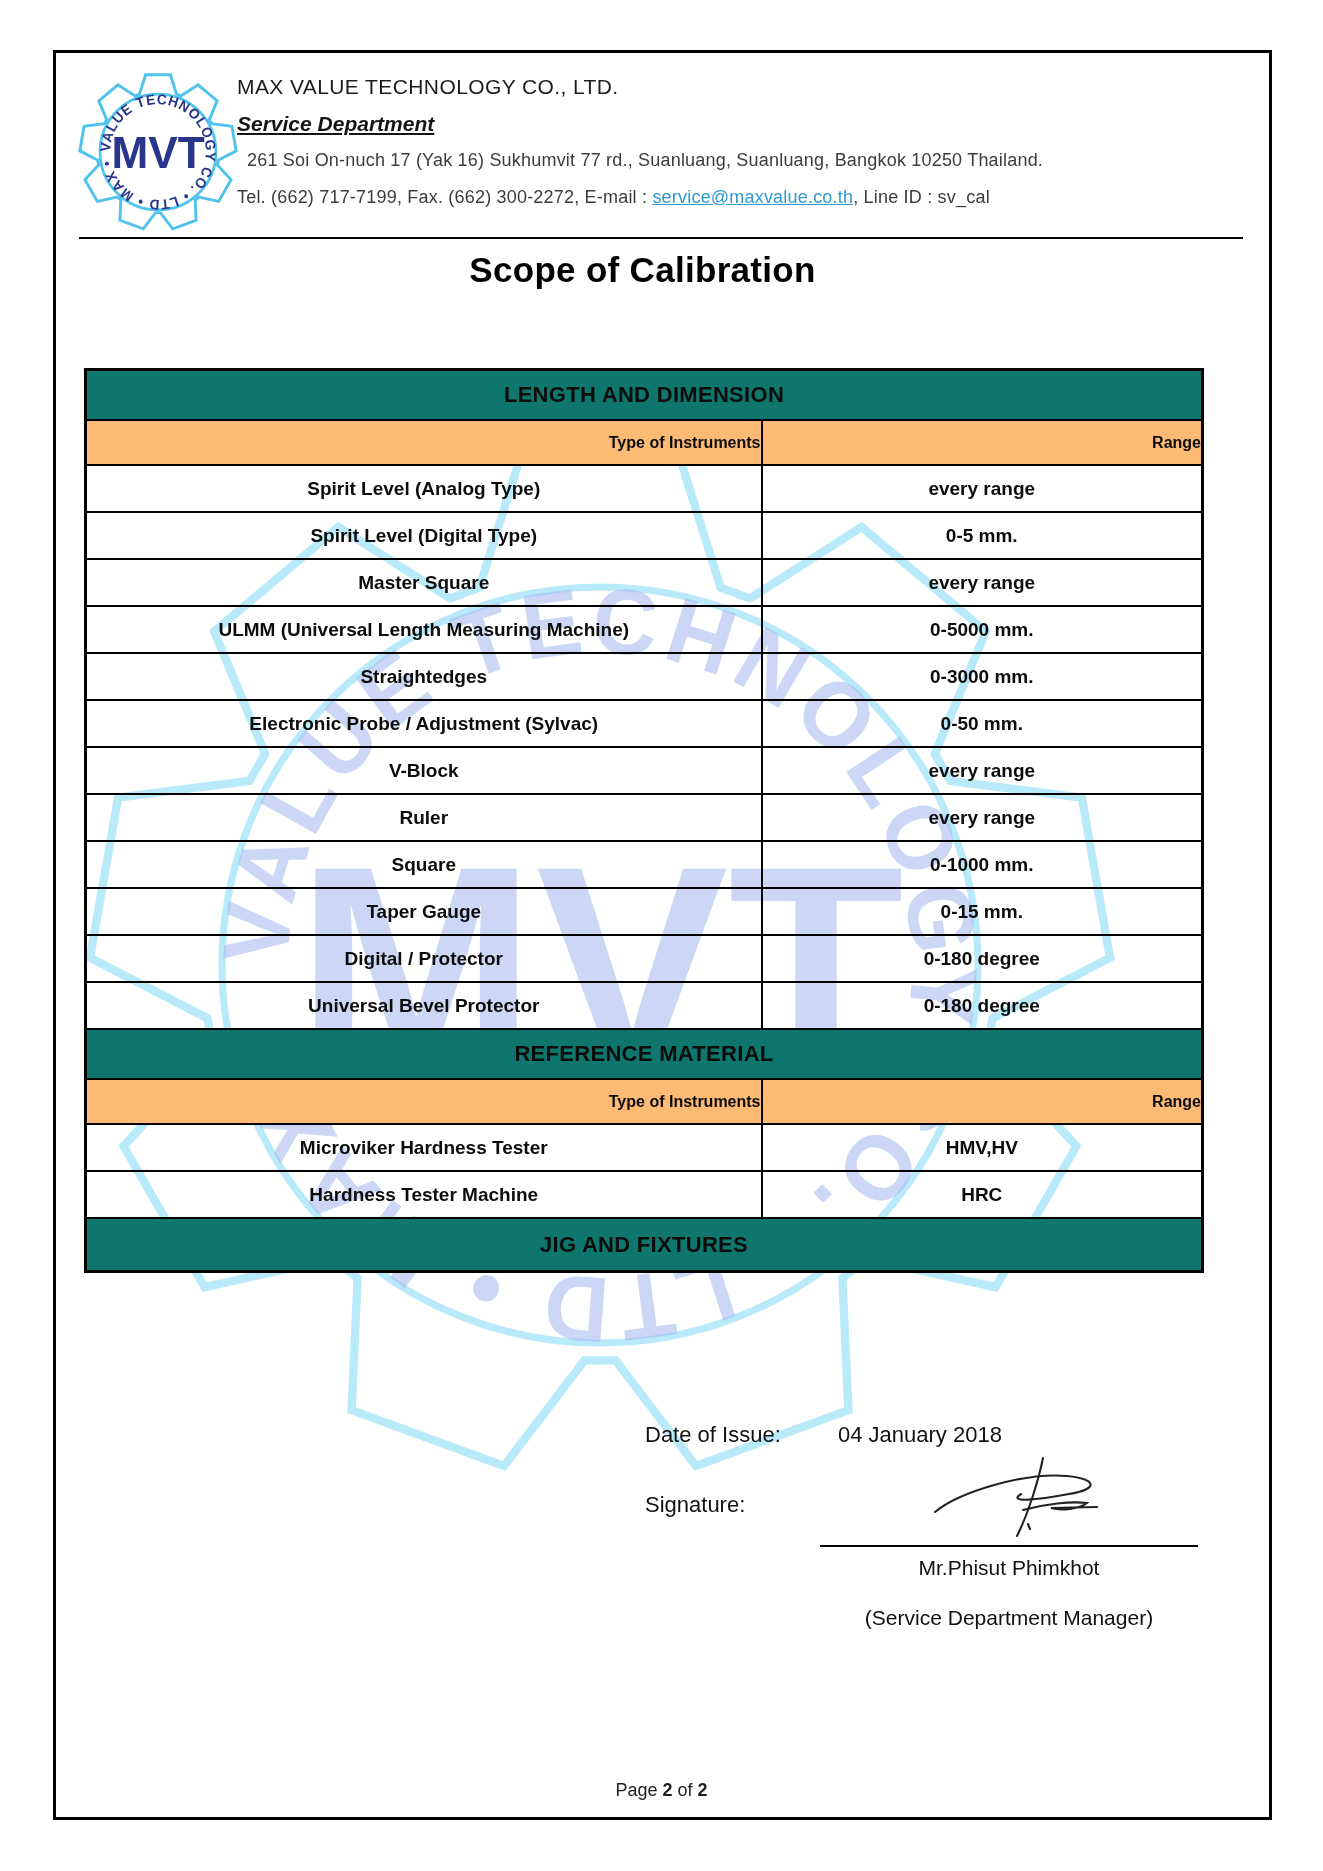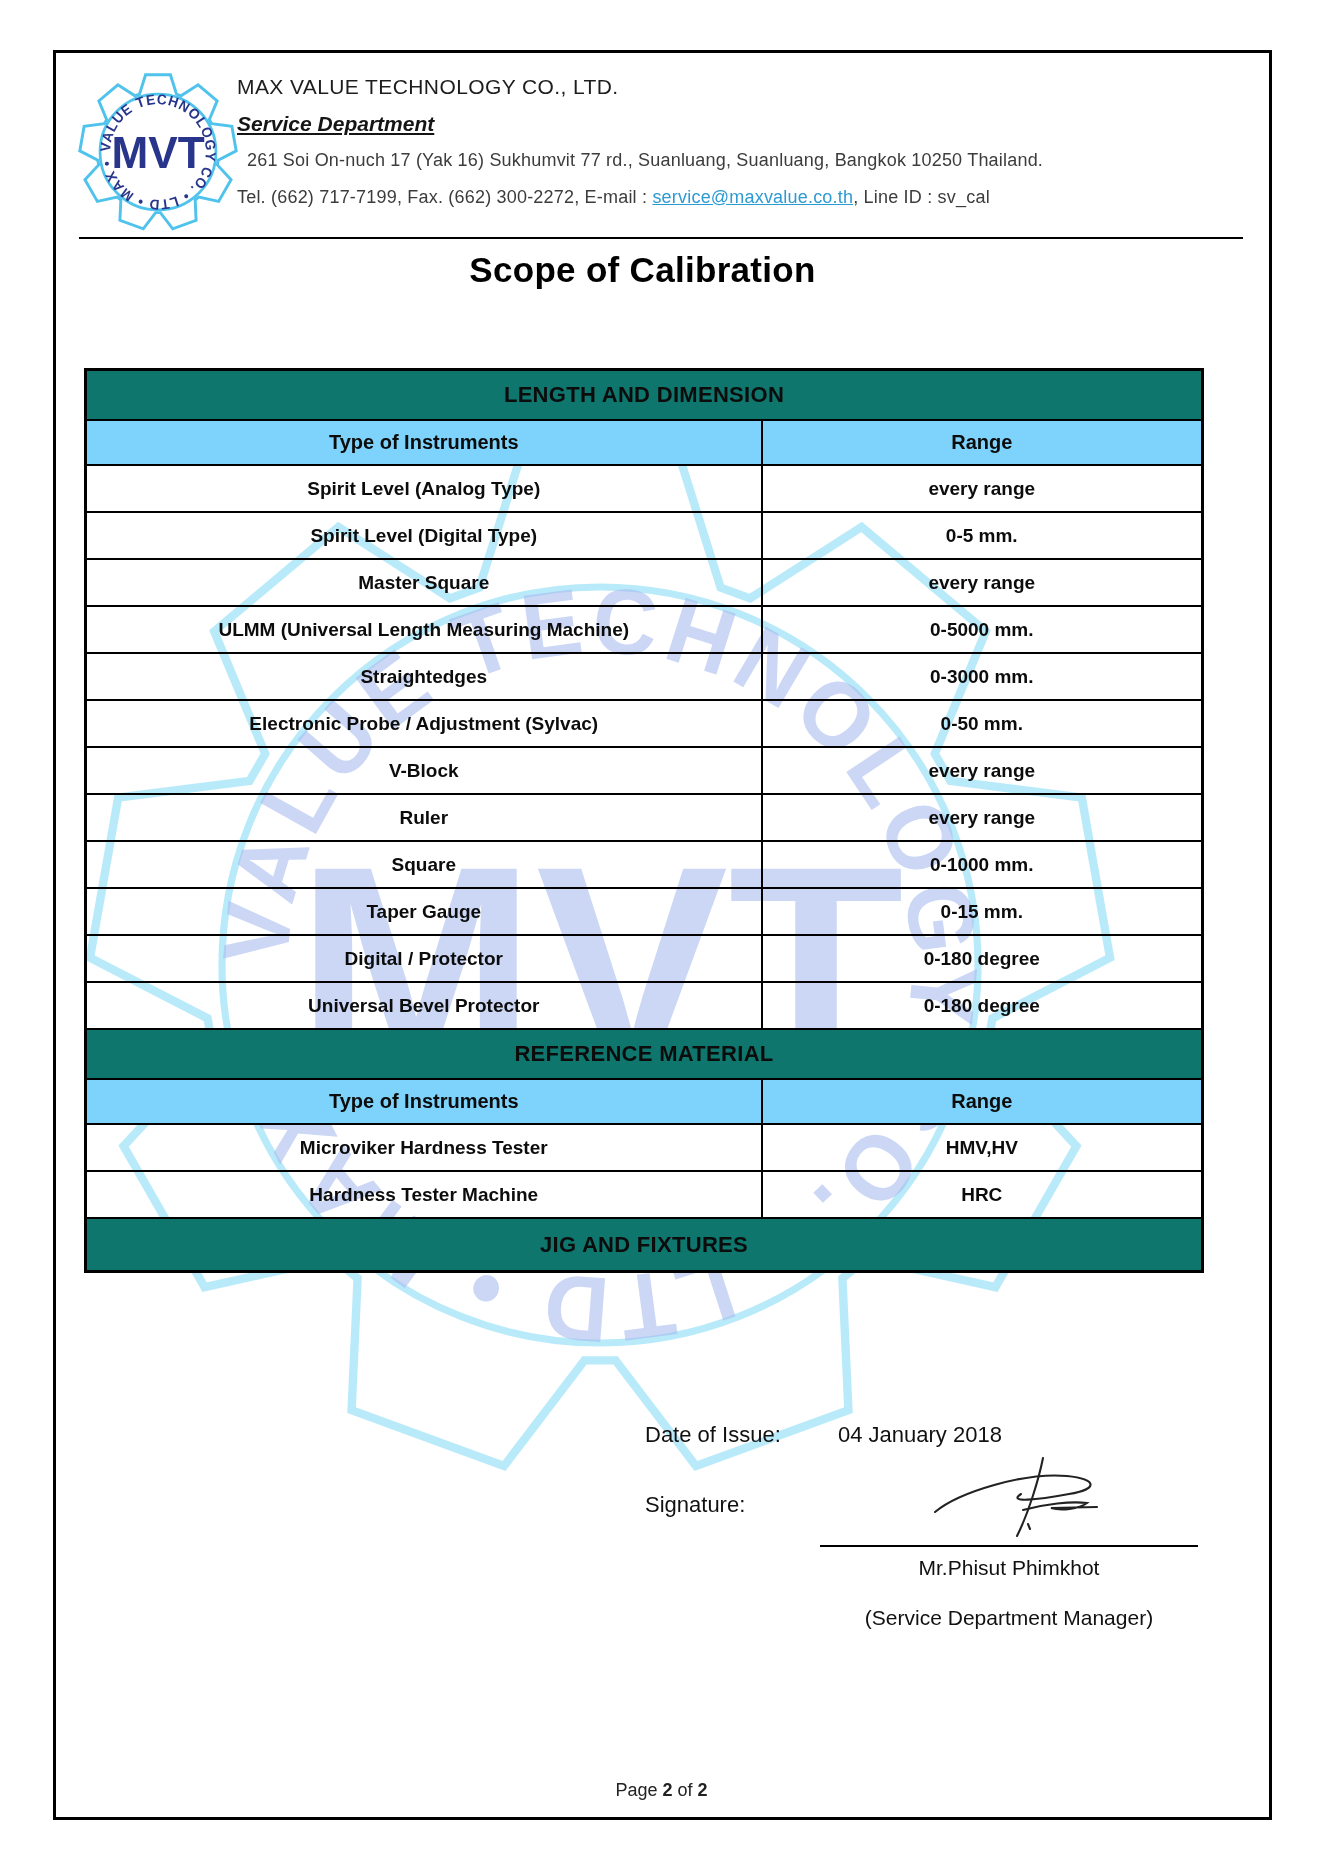--- a/index.html
+++ b/index.html
@@ -36,21 +36,21 @@
   .title{left:84px;top:250px;width:1117px;text-align:center;font-size:35px;font-weight:bold;
          color:#000;z-index:2;letter-spacing:.3px;}
 
   
   .tablewrap{left:84px;top:368px;width:1117px;z-index:1;}
   table.scope{border-collapse:collapse;width:100%;table-layout:fixed;border:3px solid #000;}
   table.scope td,table.scope th{border:2px solid #000;text-align:center;vertical-align:middle;
          font-family:"Liberation Sans",sans-serif;color:#0c0c0c;padding:0;}
   col.c-type{width:676px;} col.c-range{width:441px;}
   tr.band td{background:#0f766e;height:48px;font-size:22px;font-weight:bold;letter-spacing:.3px;}
-  tr.cols th{background:#7dd3fc;height:43px;font-size:20px;font-weight:bold;}
+  tr.cols th{background:#fdba74;height:43px;font-size:16px;font-weight:bold;text-align:right;}
   tr.datarow td{background:transparent;height:45px;font-size:19px;font-weight:700;}
   tr.band.last td{height:51px;}
 
   
   .issue-label{left:645px;top:1422px;font-size:22px;z-index:1;}
   .issue-value{left:838px;top:1422px;font-size:22px;z-index:1;}
   .sig-label{left:645px;top:1492px;font-size:22px;z-index:1;}
   .sig-svg{left:925px;top:1456px;width:200px;height:88px;z-index:1;}
   .sig-line{left:820px;top:1545px;width:378px;border-top:2px solid #000;z-index:1;}
   .sig-name{left:820px;top:1556px;width:378px;text-align:center;font-size:21px;z-index:1;}

